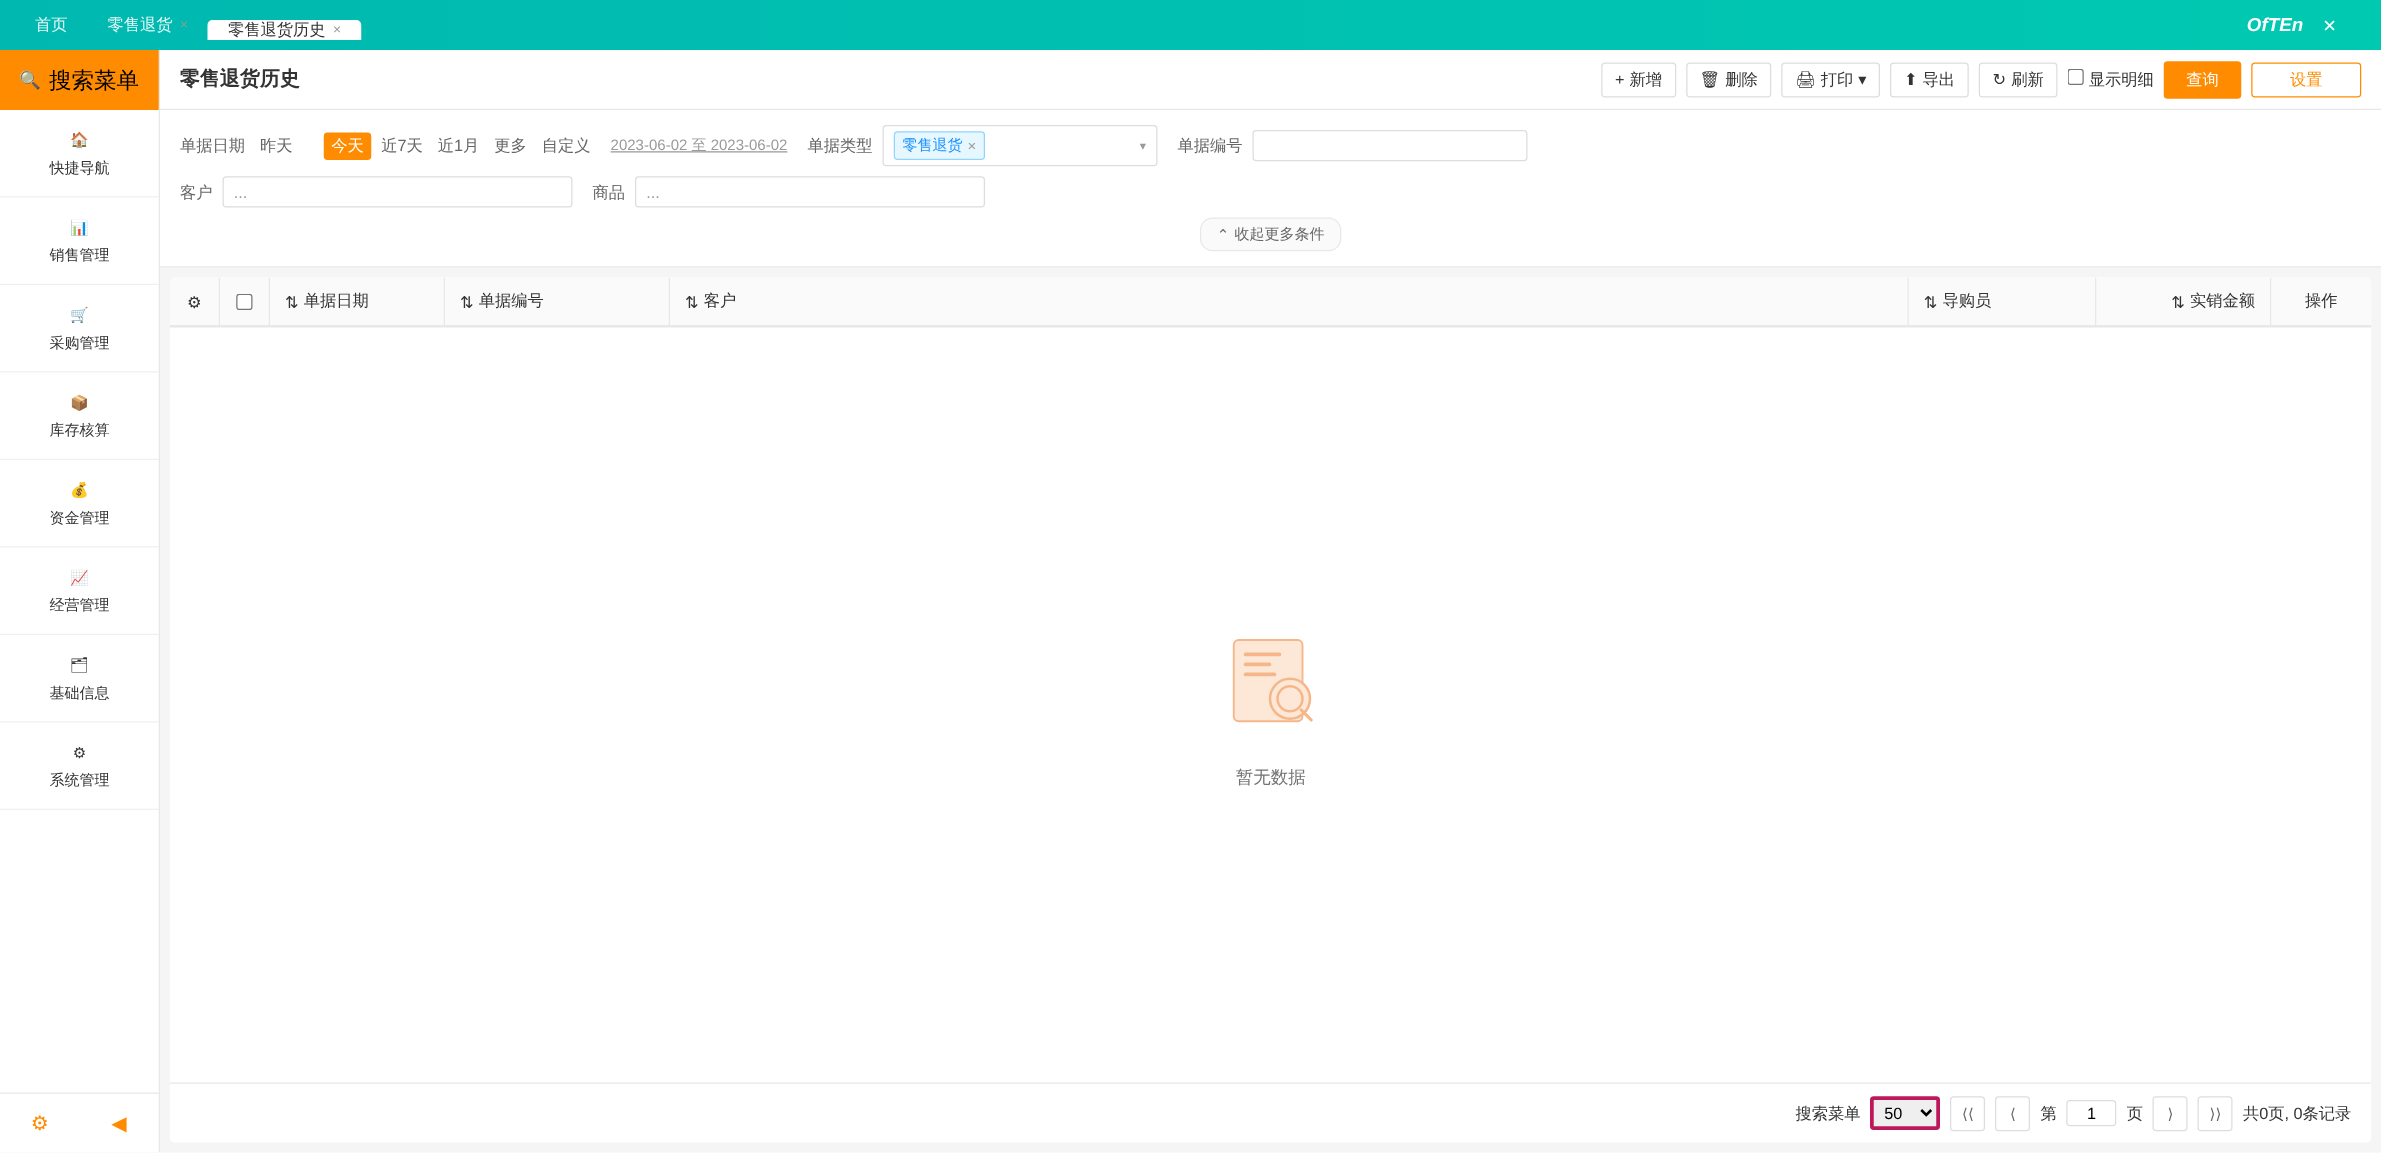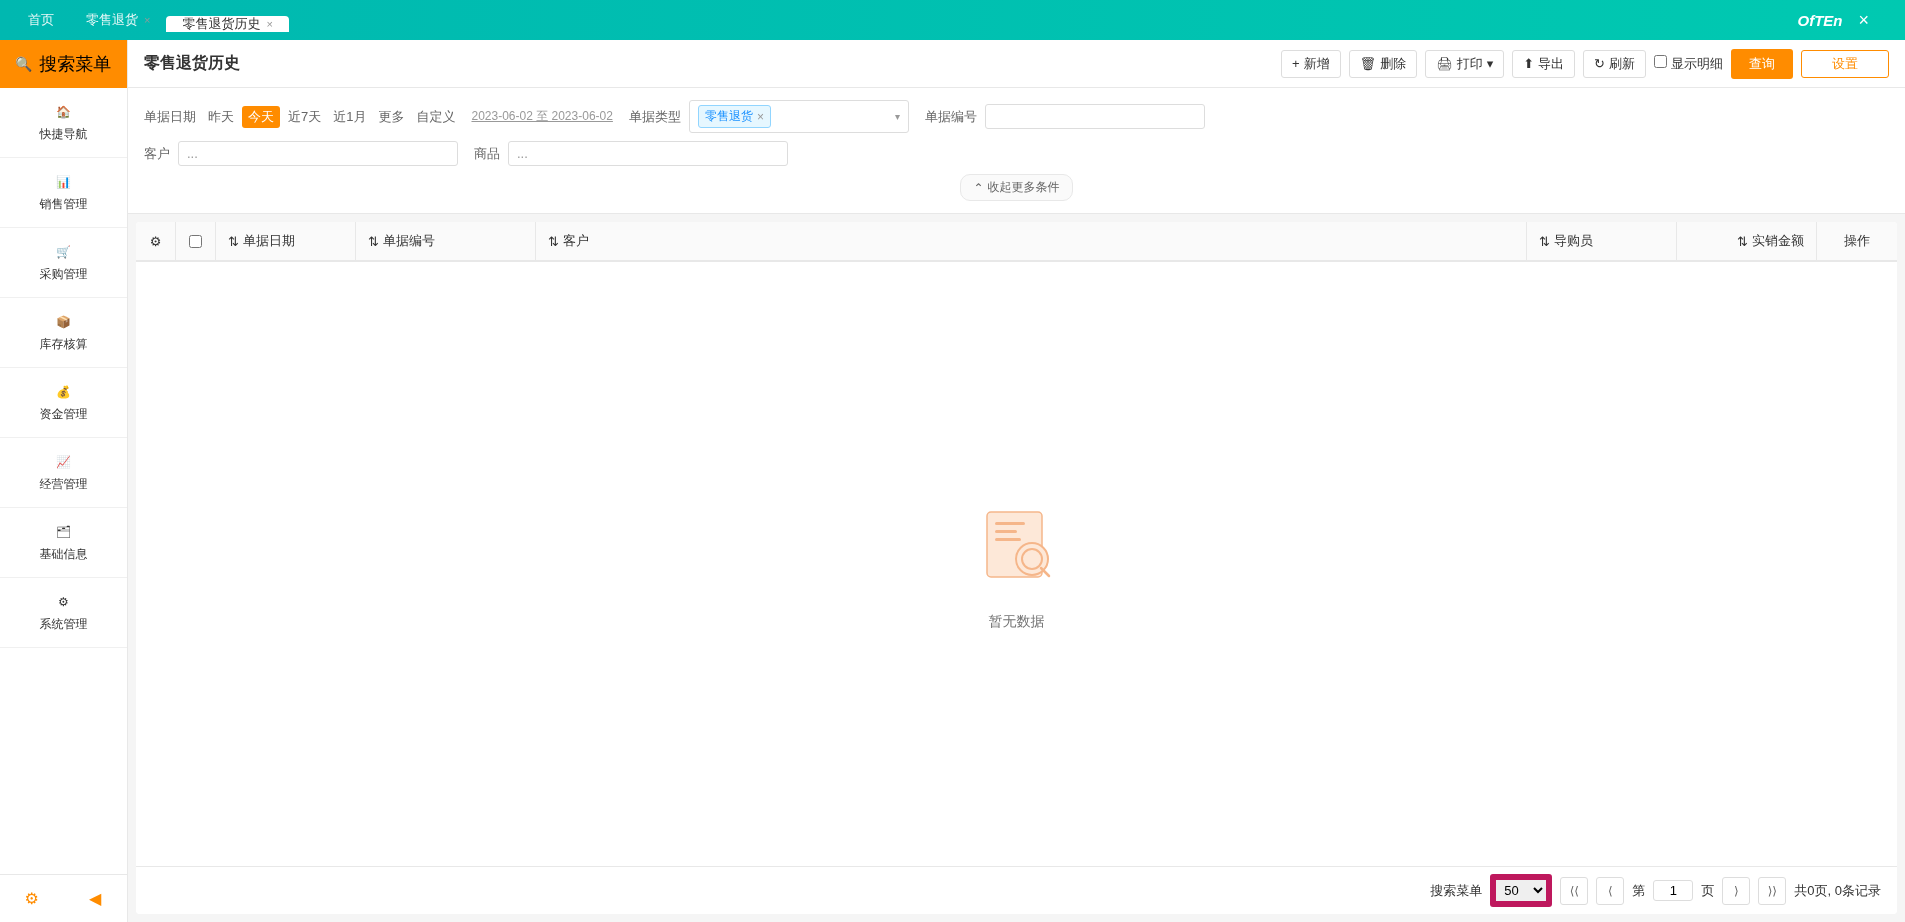--- a/index.html
+++ b/index.html
@@ -218,20 +218,21 @@
       font-size: 13px;
       color: #666;
       cursor: pointer;
       padding: 2px 4px;
     }
     .date-option.active {
       background: #ff8c00;
       color: #fff;
       border-radius: 3px;
       padding: 2px 6px;
+      margin-left: 17px;
     }
     .date-range {
       font-size: 12px;
       color: #999;
       margin-left: 4px;
       text-decoration: underline;
     }
     .filter-select {
       display: flex;
       align-items: center;
@@ -359,21 +360,21 @@
       justify-content: flex-end;
       padding: 0 16px;
       gap: 8px;
       border-top: 1px solid #e8e8e8;
       background: #fff;
       flex-shrink: 0;
       font-size: 13px;
       color: #333;
     }
     .pagination select {
-      border: 6px solid #be185d;
+      border: 3px solid #be185d;
       border-radius: 3px;
       padding: 2px 4px;
       font-size: 13px;
     }
     .page-nav-btn {
       display: flex;
       align-items: center;
       justify-content: center;
       width: 28px;
       height: 28px;

